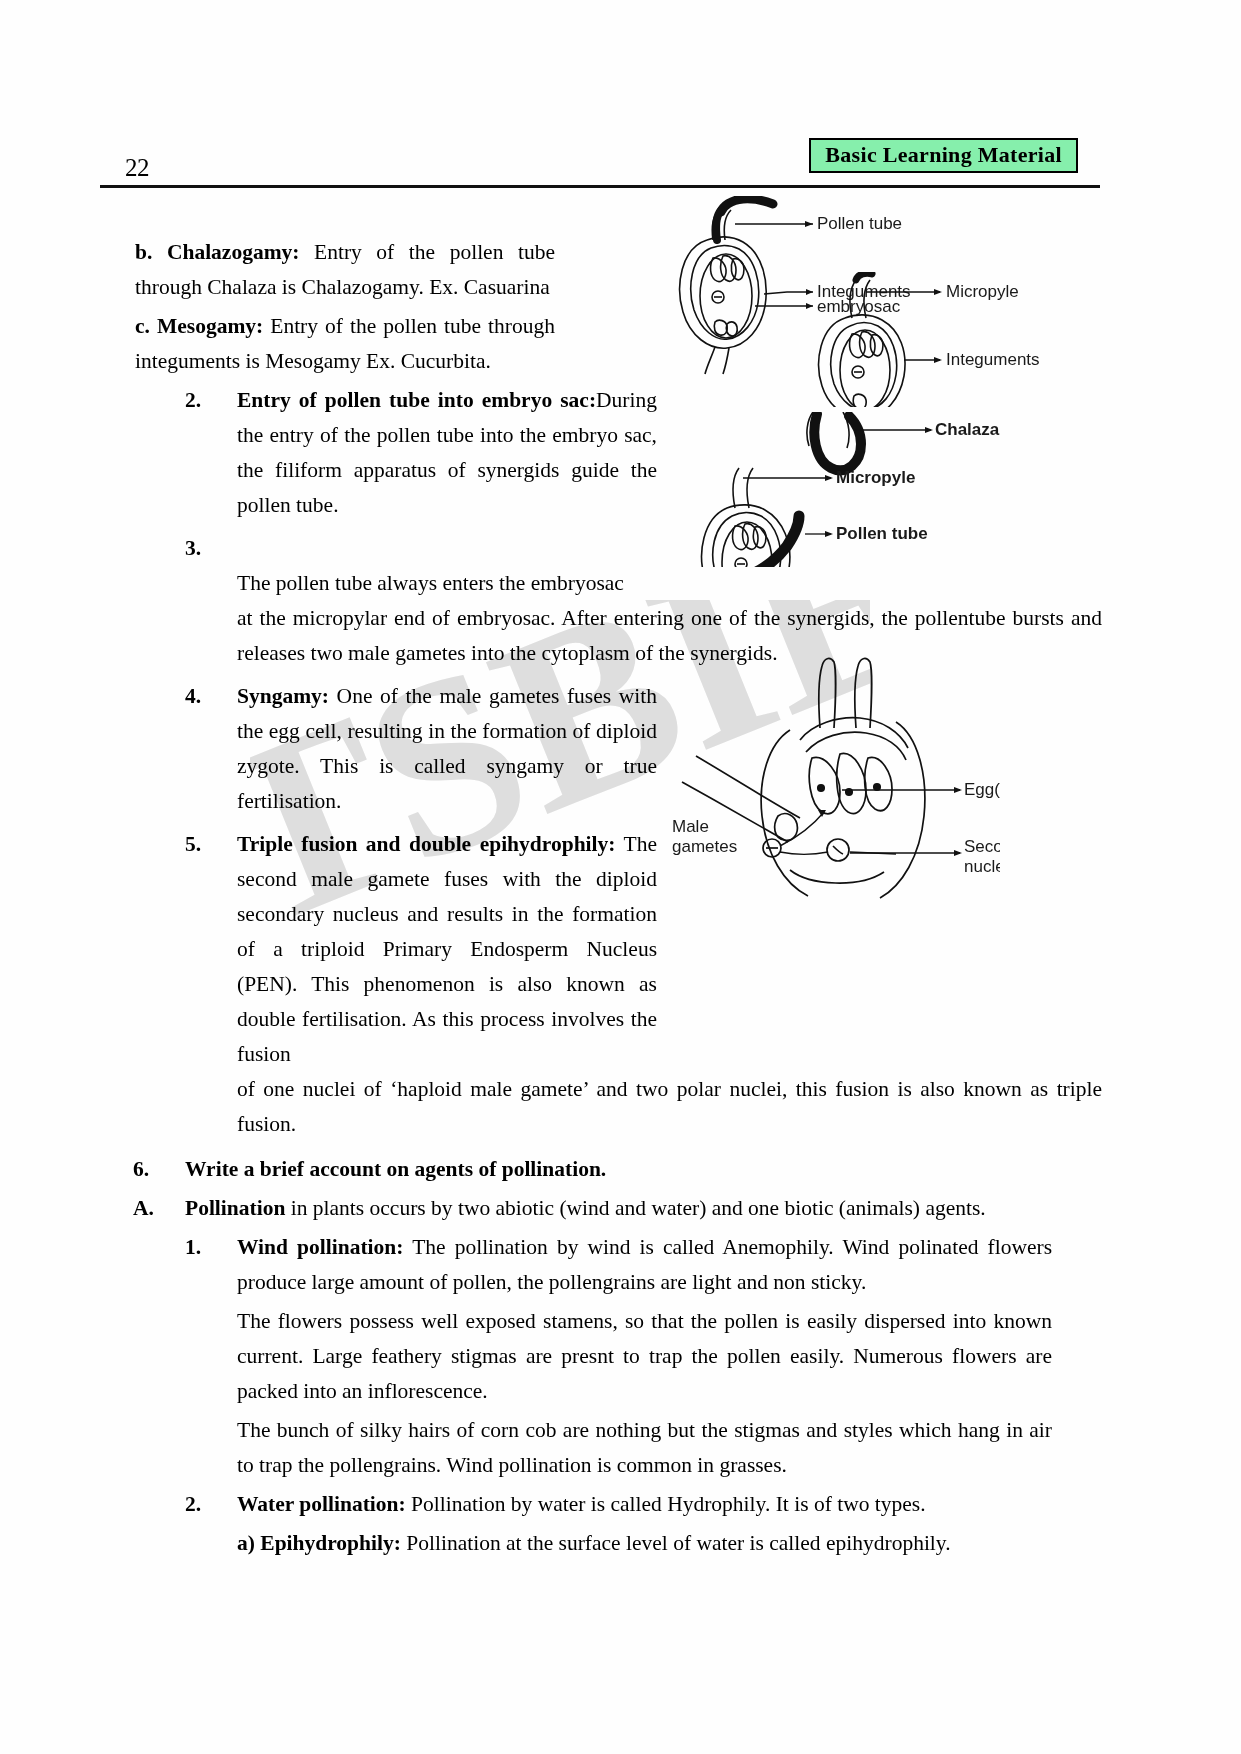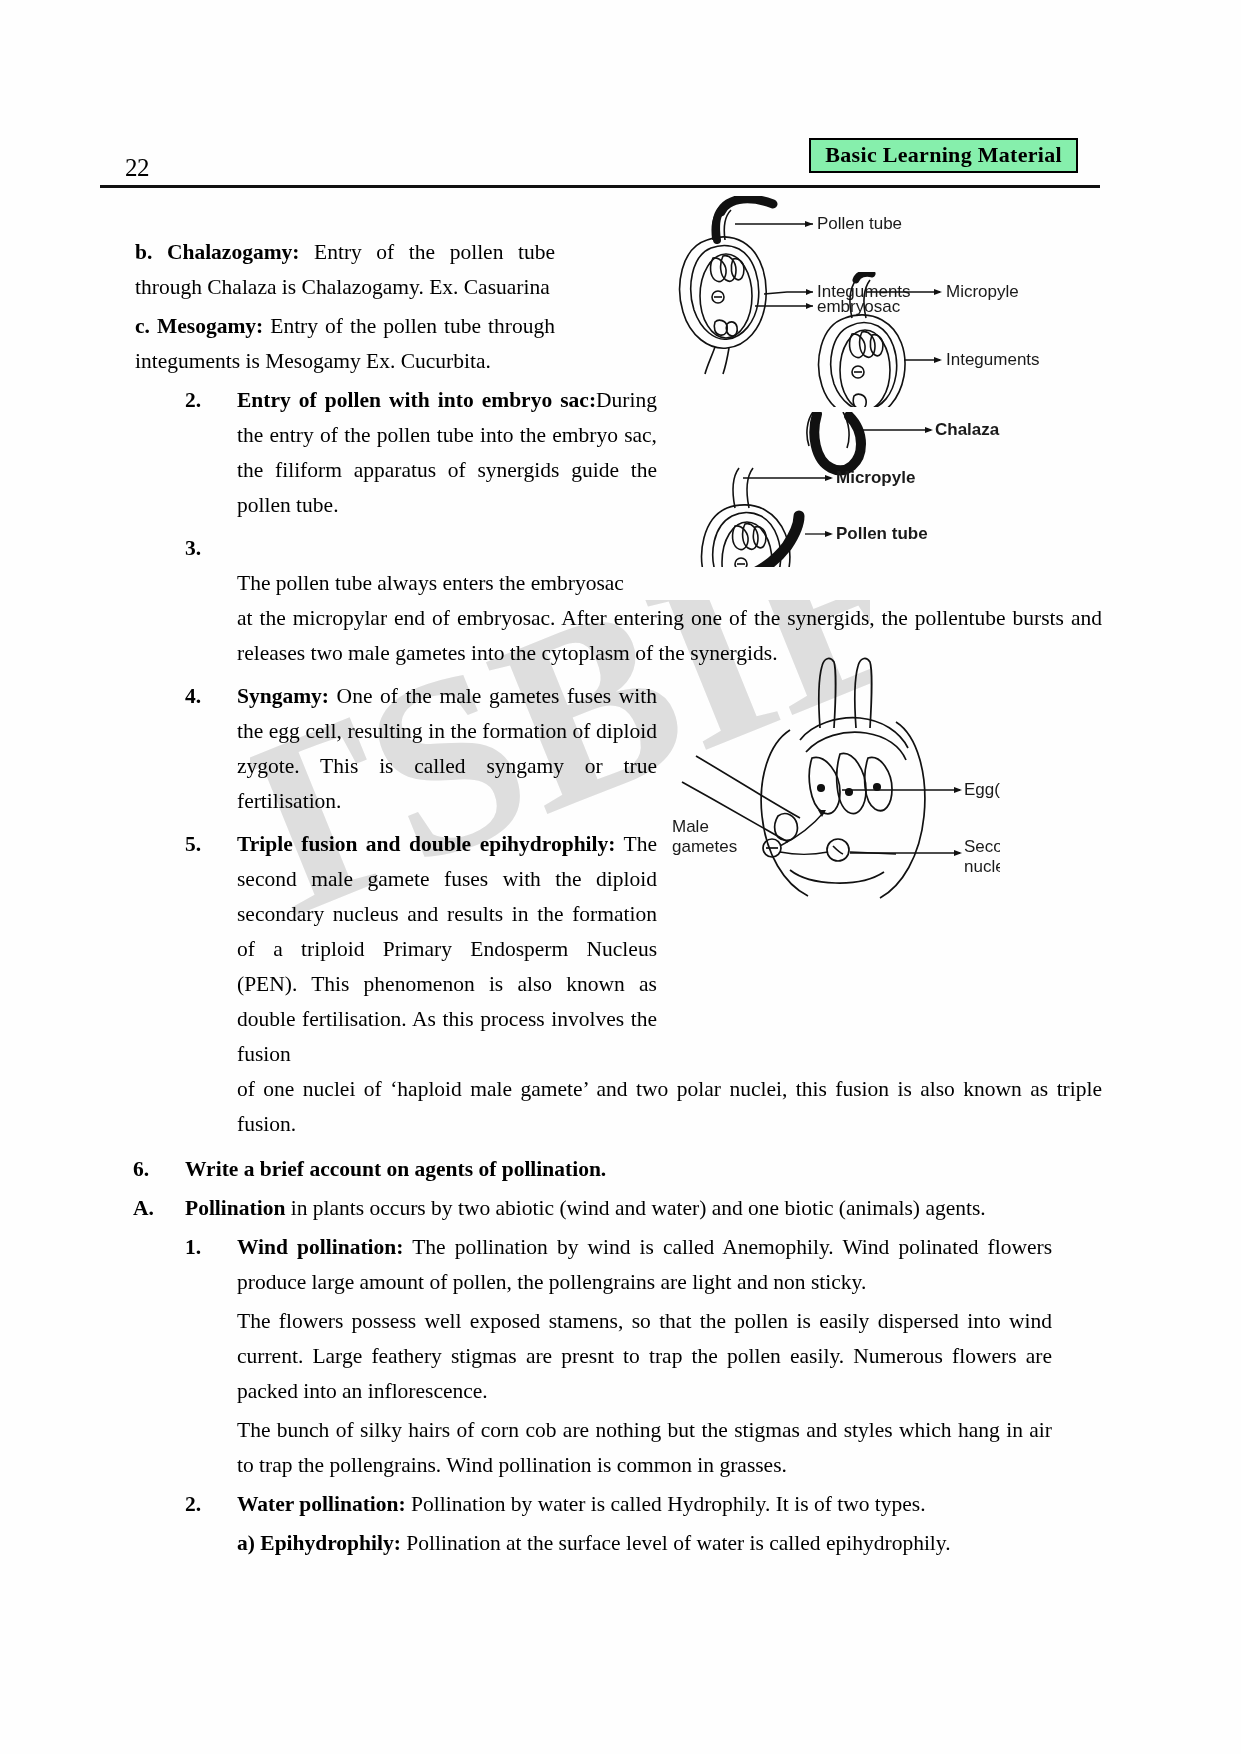--- a/index.html
+++ b/index.html
@@ -358,21 +358,21 @@
     <div class="para narrow ind-135">
       <span class="b">c. Mesogamy:</span><span> Entry of the pollen tube through integuments is Mesogamy Ex. Cucurbita.</span>
     </div>
 
     <div class="sp-4"></div>
 
     <div class="row">
       <div class="marker m-mid">2.</div>
       <div class="body-col">
         <div class="para narrow">
-          <span class="b">Entry of pollen with into embryo sac:</span><span>During the entry of the pollen tube into the embryo sac, the filiform apparatus of synergids guide the pollen tube.</span>
+          <span class="b">Entry of pollen tube into embryo sac:</span><span>During the entry of the pollen tube into the embryo sac, the filiform apparatus of synergids guide the pollen tube.</span>
         </div>
       </div>
     </div>
 
     <div class="sp-8"></div>
 
     <div class="row">
       <div class="marker m-mid">3.</div>
       <div class="body-col">
         <div class="para narrow">
@@ -432,21 +432,21 @@
 
     <div class="sp-4"></div>
 
     <div class="row">
       <div class="marker m-inner">1.</div>
       <div class="body-col">
         <div class="para" style="width:815px">
           <span class="b">Wind pollination:</span><span> The pollination by wind is called Anemophily. Wind polinated flowers produce large amount of pollen, the pollengrains are light and non sticky.</span>
         </div>
         <div class="sp-4"></div>
-        <div class="para" style="width:815px">The flowers possess well exposed stamens, so that the pollen is easily dispersed into wind current. Large feathery stigmas are presnt to trap the pollen easily. Numerous flowers are packed into an inflorescence.</div>
+        <div class="para" style="width:815px">The flowers possess well exposed stamens, so that the pollen is easily dispersed into known current. Large feathery stigmas are presnt to trap the pollen easily. Numerous flowers are packed into an inflorescence.</div>
         <div class="sp-4"></div>
         <div class="para" style="width:815px">The bunch of silky hairs of corn cob are nothing but the stigmas and styles which hang in air to trap the pollengrains. Wind pollination is common in grasses.</div>
       </div>
     </div>
 
     <div class="sp-4"></div>
 
     <div class="row">
       <div class="marker m-inner">2.</div>
       <div class="body-col">

